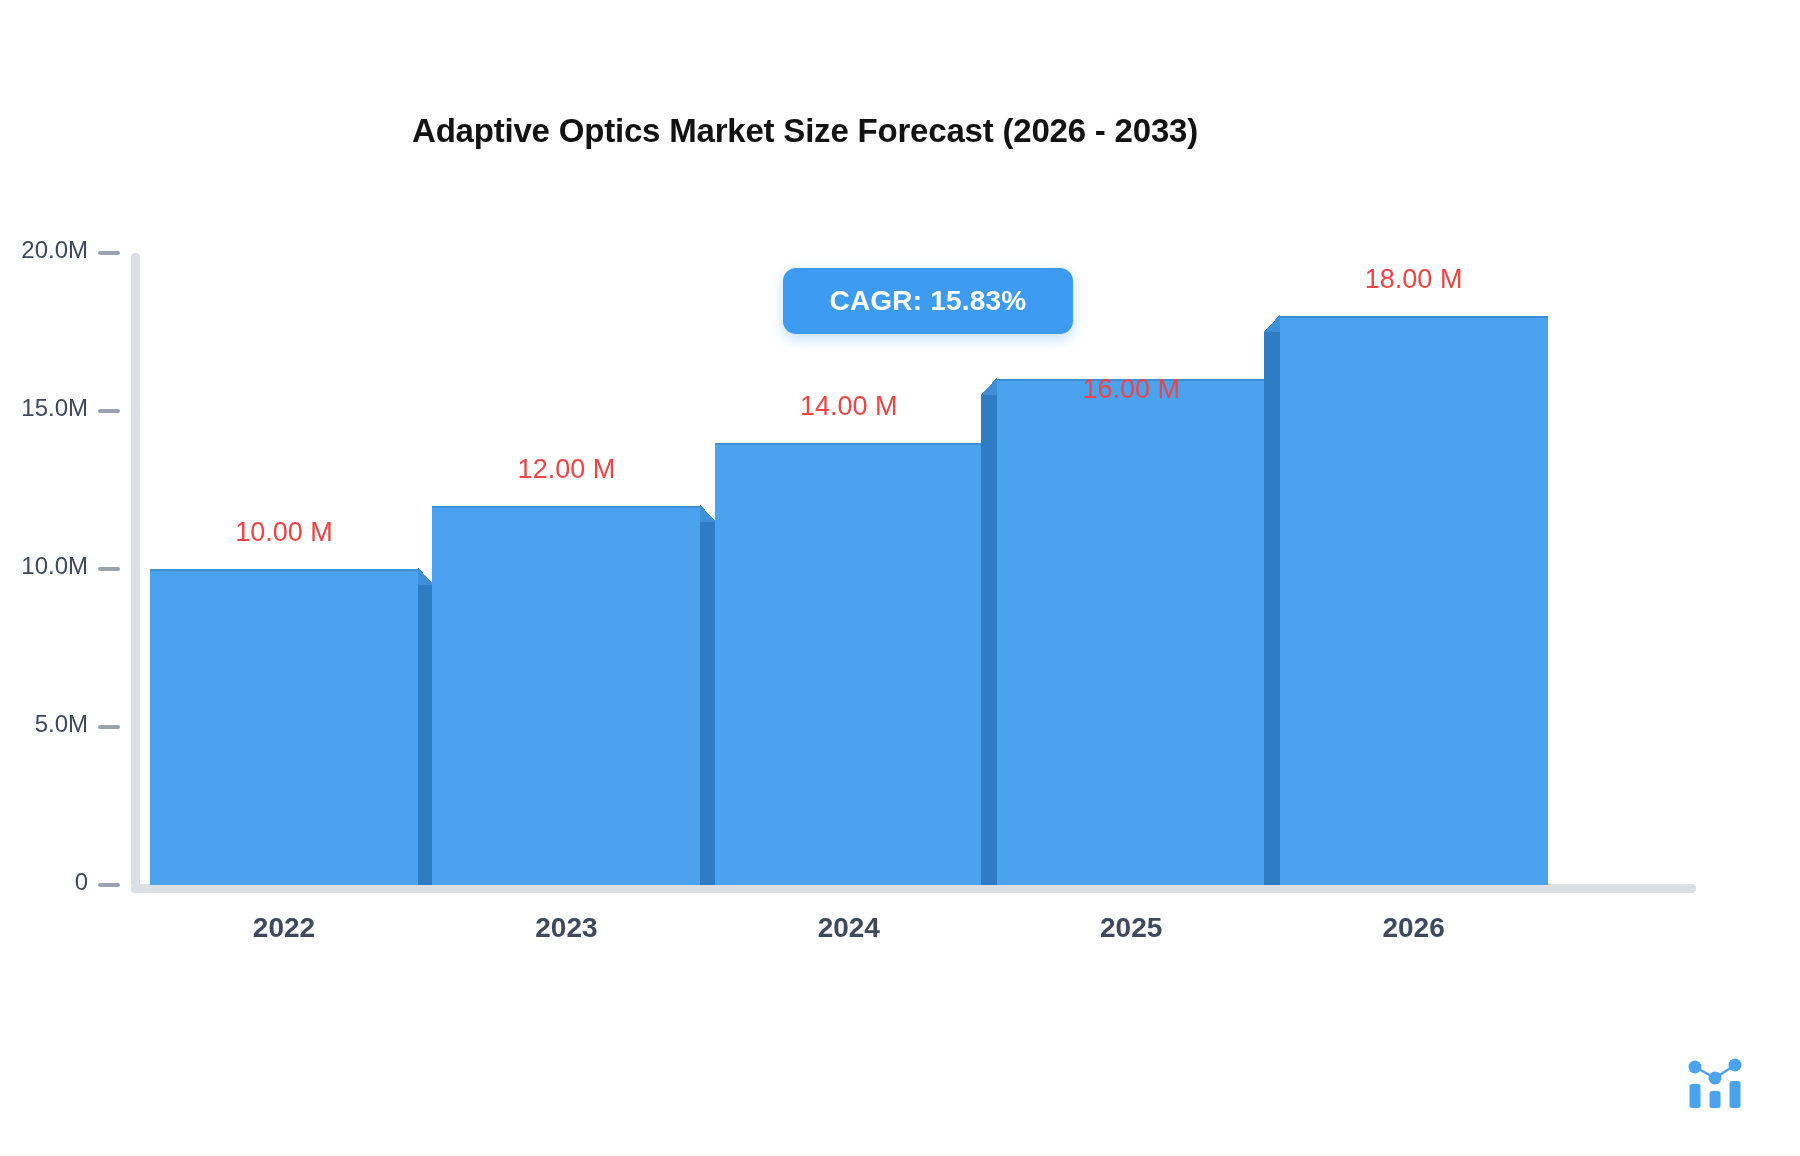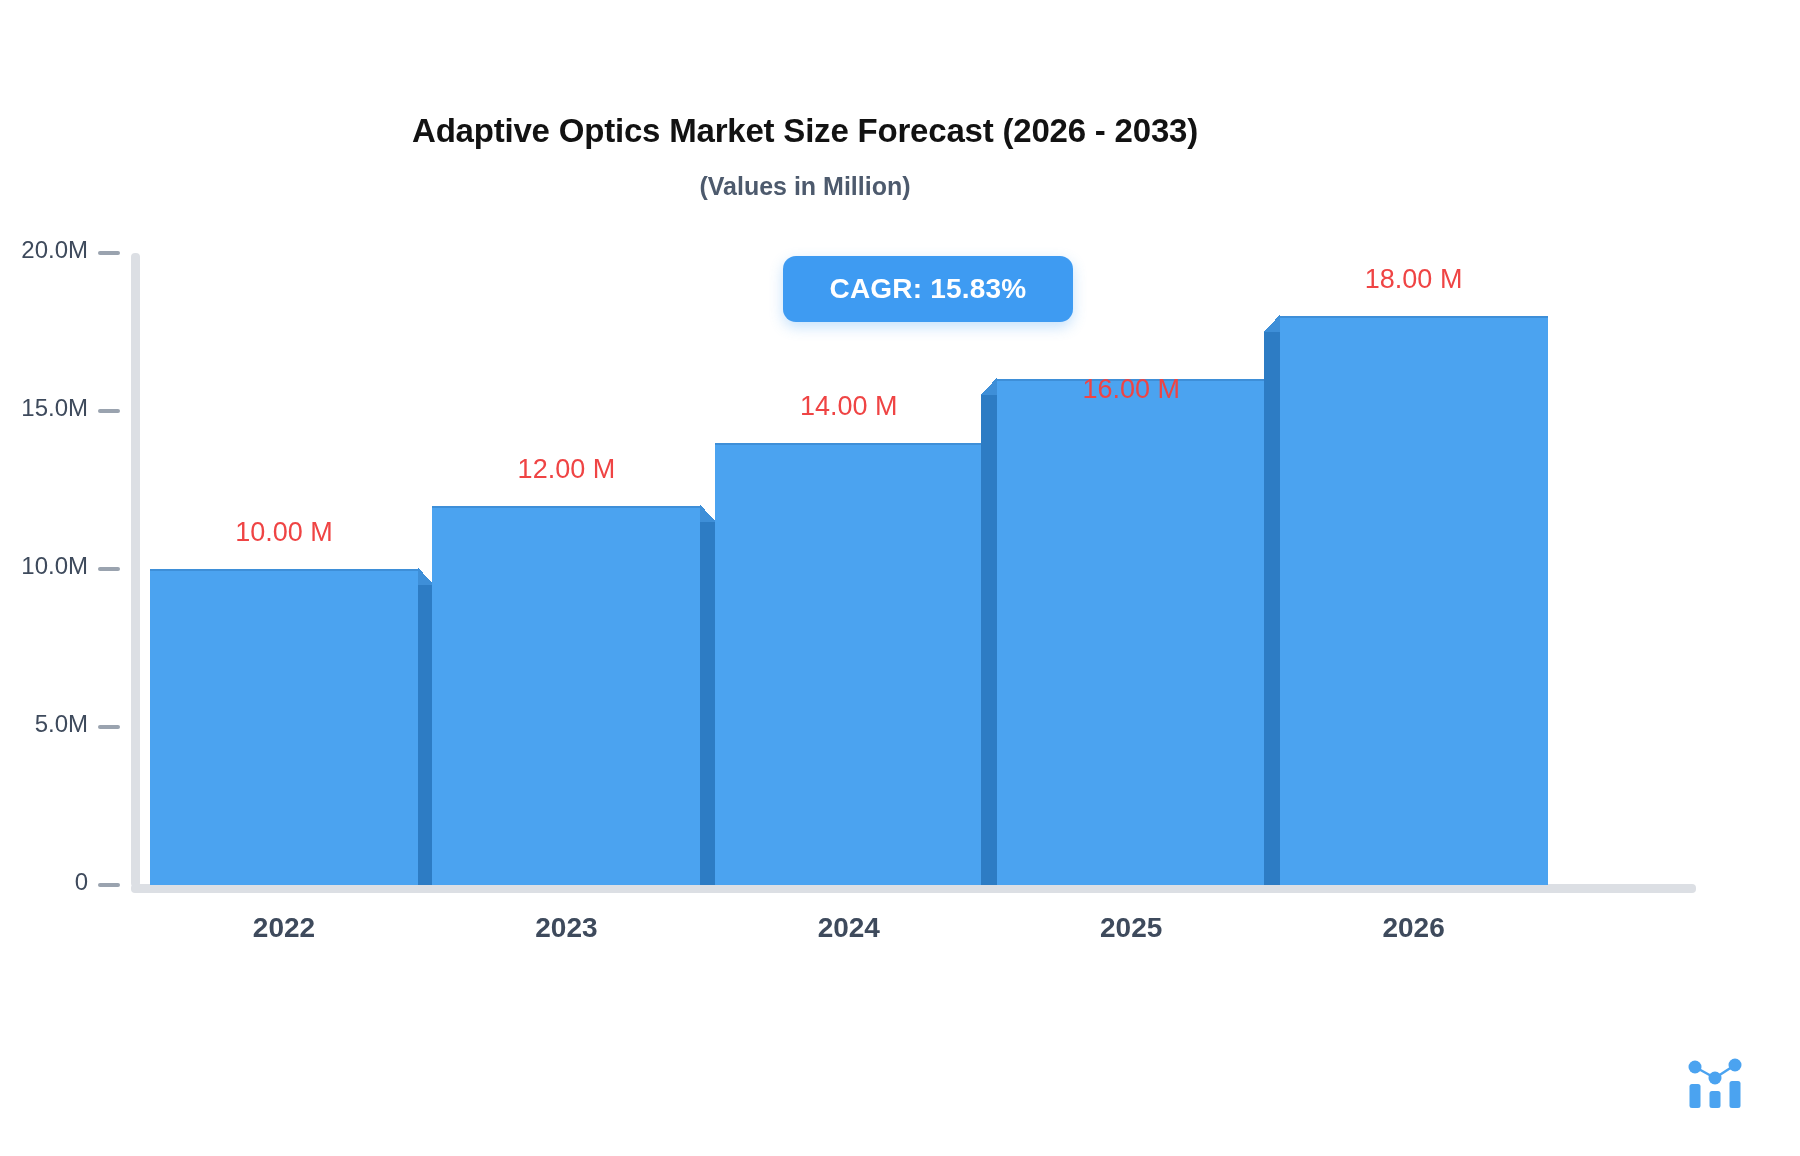--- a/index.html
+++ b/index.html
@@ -41,21 +41,21 @@
     text-align: center;
     font-size: 25px;
     font-weight: bold;
     color: #4d5a6d;
     white-space: nowrap;
   }
 
   
   .cagr-badge {
     position: absolute;
-    top: 256px;
+    top: 268px;
     left: 783px;
     width: 290px;
     height: 66px;
     background: #3e9bf2;
     border-radius: 13px;
     display: flex;
     align-items: center;
     justify-content: center;
     box-shadow: 0 5px 14px rgba(62,155,242,0.30);
   }
@@ -202,21 +202,20 @@
     line-height: 1;
   }
 </style>
 </head>
 <body>
 
 <div id="chart-root">
 
   <div class="chart-title">Adaptive Optics Market Size Forecast (2026 - 2033)</div>
 
-  <div class="chart-subtitle">(Values in Million)</div>
 
   <div class="cagr-badge">
     <span class="cagr-text">CAGR: 15.83%</span>
   </div>
 
   <div class="axis-y-line"></div>
   <div class="axis-x-line"></div>
 
   <div id="yaxis">
       <div class="ytick" style="top: 253px;">

